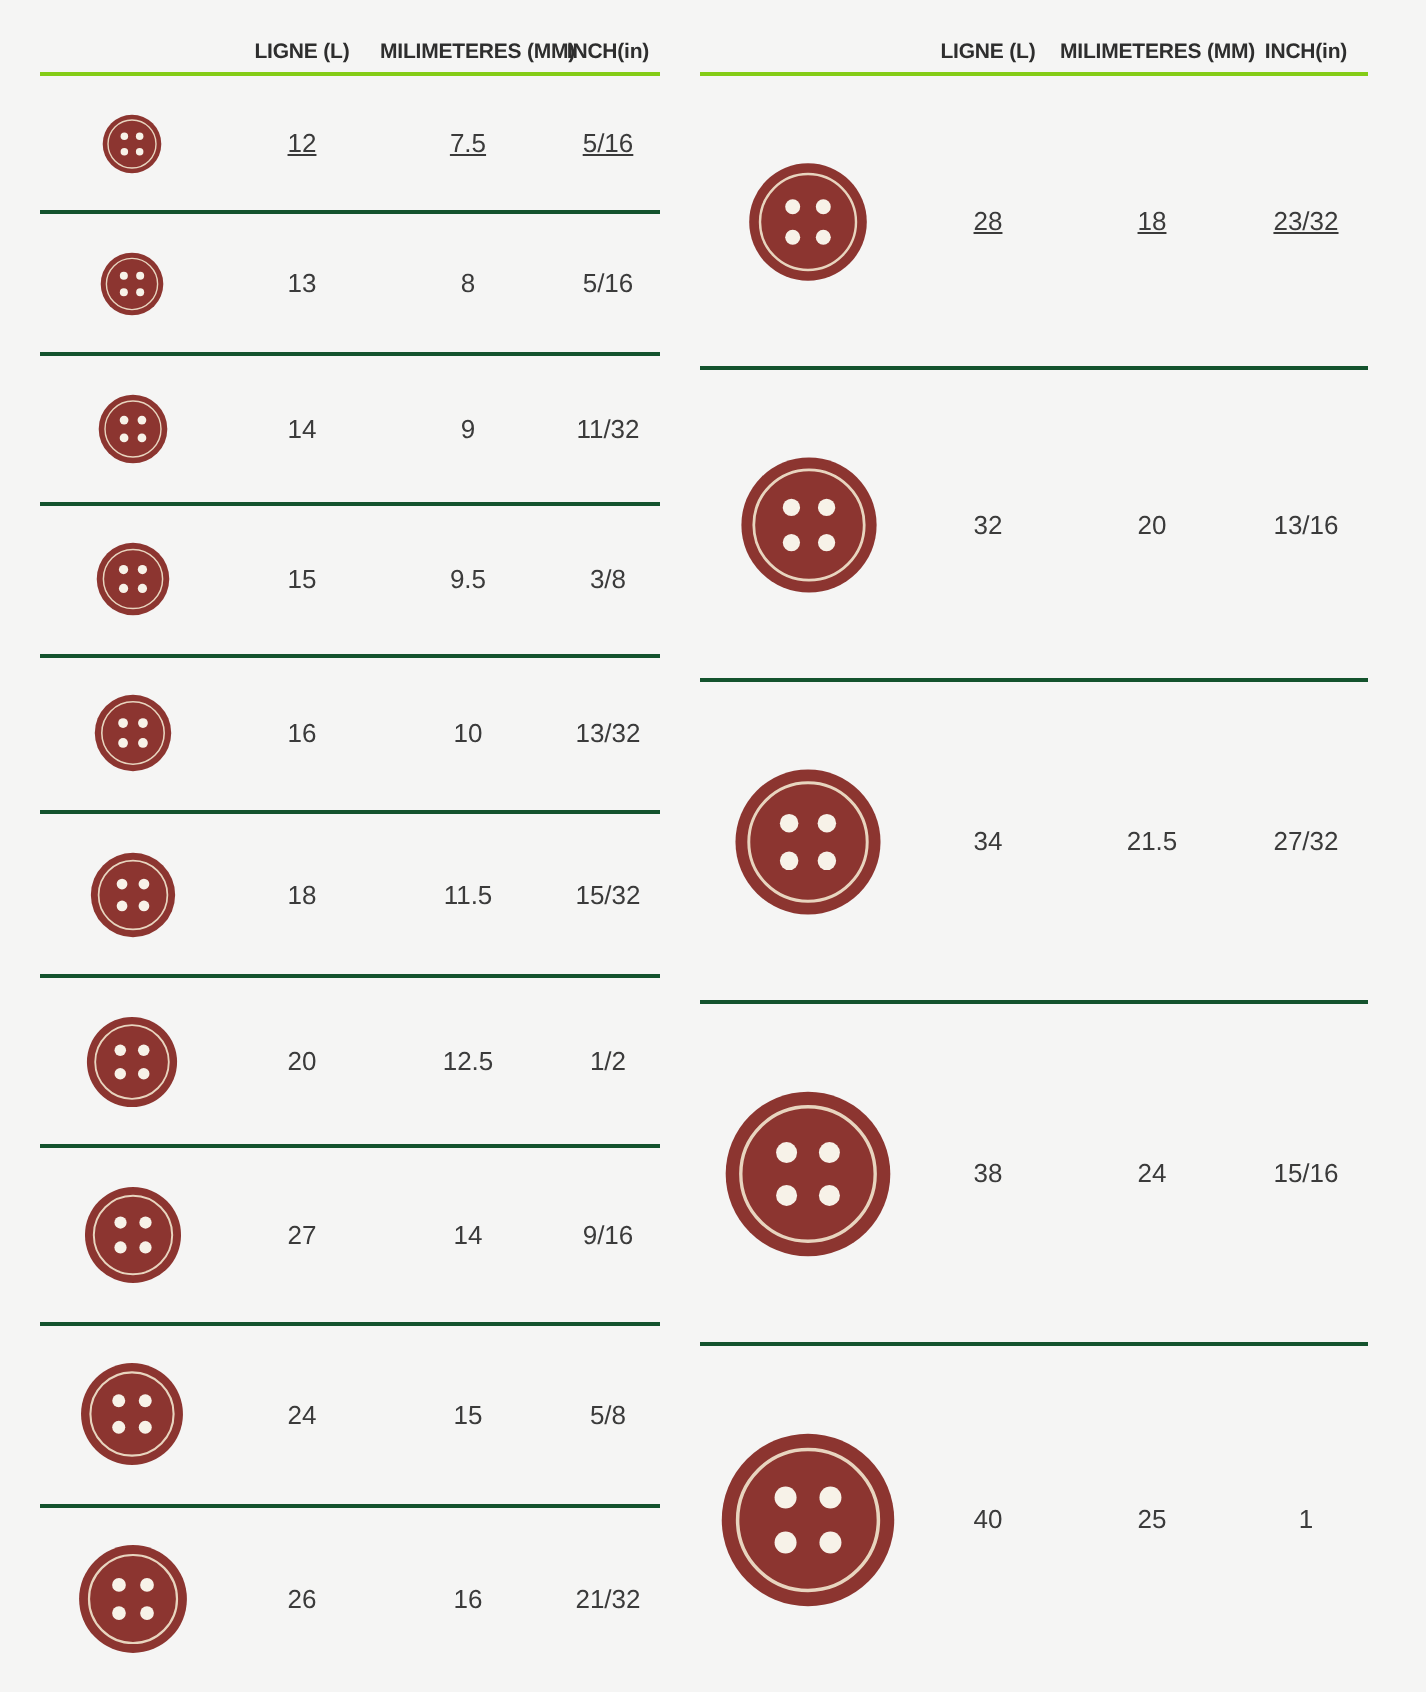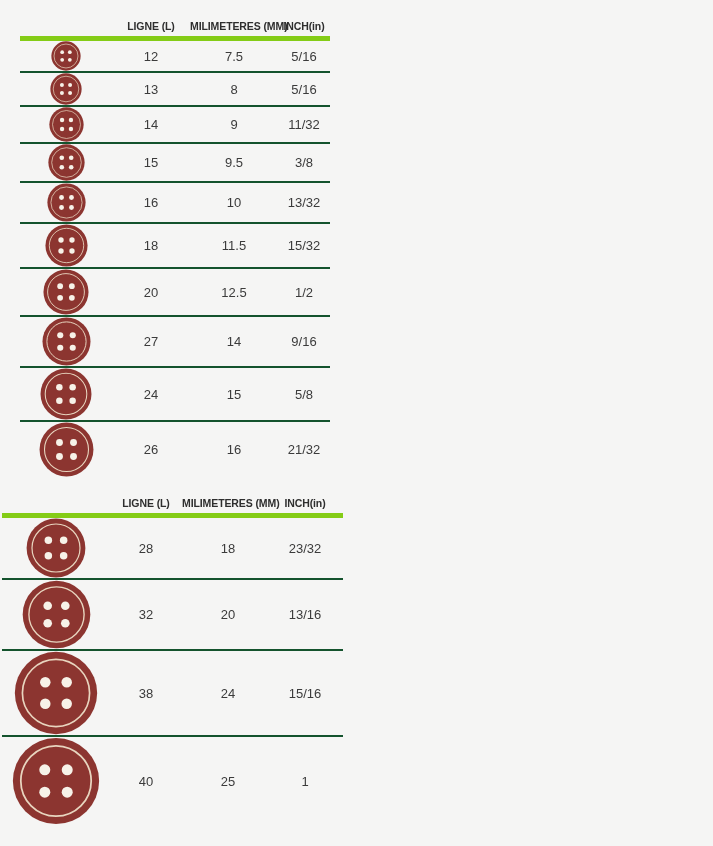--- a/index.html
+++ b/index.html
@@ -12,21 +12,21 @@
     background: #f5f5f4;
     font-family: "Liberation Sans", sans-serif;
     color: #3a3a3a;
     overflow: hidden;
   }
 
   .chart-wrap {
     width: 643px;
     height: 846px;
     display: flex;
-    flex-direction: column;
+    flex-direction: row;
     box-sizing: border-box;
     background: #f5f5f4;
   }
 
   .panel {
     box-sizing: border-box;
     display: flex;
     flex-direction: column;
     background: #f5f5f4;
   }
@@ -66,21 +66,21 @@
   .tbody { display: flex; flex-direction: column; flex: 1; }
 
   .row {
     display: flex;
     flex-direction: row;
     align-items: center;
     border-top: 2px solid #14532d;
     flex: 1 1 auto;
     min-height: 0;
   }
-  .row:first-child { border-top: 5px solid #84cc16; }
+  .row:first-child { border-top: 2px solid #84cc16; text-decoration: underline; }
 
   .cell {
     font-size: 13px;
     color: #3b3b3b;
     text-align: center;
     white-space: nowrap;
   }
   .cell-img {
     display: flex;
     align-items: center;
@@ -289,20 +289,35 @@
     <circle cx="25.7025" cy="43.2975" r="4.3125" fill="#f7f2e8"></circle>
     <circle cx="43.2975" cy="43.2975" r="4.3125" fill="#f7f2e8"></circle>
   </svg>
           </div>
           <div class="cell c-lig">32</div>
           <div class="cell c-mm">20</div>
           <div class="cell c-in">13/16</div>
         </div>
         <div class="row">
           <div class="cell cell-img c-img">
+  <svg class="btn-svg" width="74" height="74" viewBox="0 0 74 74">
+    <circle cx="37" cy="37" r="36.26" fill="#8c3530"></circle>
+    <circle cx="37" cy="37" r="29.6" fill="none" stroke="#e8d5bf" stroke-width="1.48"></circle>
+    <circle cx="27.564999999999998" cy="27.564999999999998" r="4.625" fill="#f7f2e8"></circle>
+    <circle cx="46.435" cy="27.564999999999998" r="4.625" fill="#f7f2e8"></circle>
+    <circle cx="27.564999999999998" cy="46.435" r="4.625" fill="#f7f2e8"></circle>
+    <circle cx="46.435" cy="46.435" r="4.625" fill="#f7f2e8"></circle>
+  </svg>
+          </div>
+          <div class="cell c-lig">34</div>
+          <div class="cell c-mm">21.5</div>
+          <div class="cell c-in">27/32</div>
+        </div>
+        <div class="row">
+          <div class="cell cell-img c-img">
   <svg class="btn-svg" width="84" height="84" viewBox="0 0 84 84">
     <circle cx="42" cy="42" r="41.16" fill="#8c3530"></circle>
     <circle cx="42" cy="42" r="33.6" fill="none" stroke="#e8d5bf" stroke-width="1.68"></circle>
     <circle cx="31.29" cy="31.29" r="5.25" fill="#f7f2e8"></circle>
     <circle cx="52.71" cy="31.29" r="5.25" fill="#f7f2e8"></circle>
     <circle cx="31.29" cy="52.71" r="5.25" fill="#f7f2e8"></circle>
     <circle cx="52.71" cy="52.71" r="5.25" fill="#f7f2e8"></circle>
   </svg>
           </div>
           <div class="cell c-lig">38</div>

